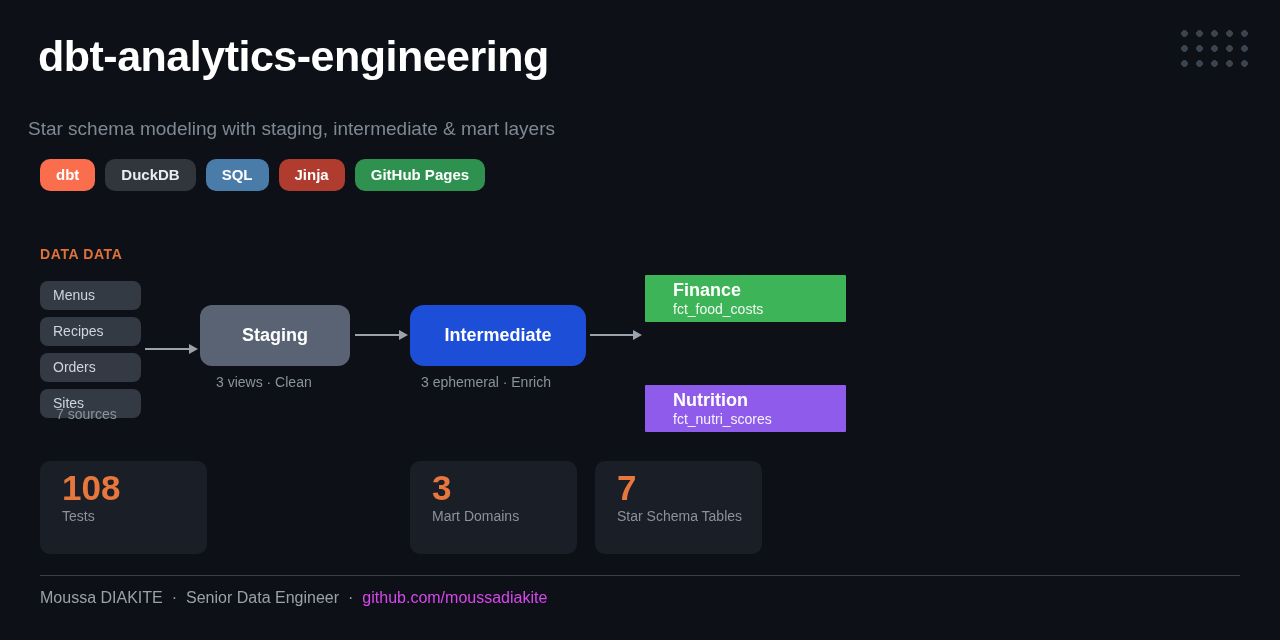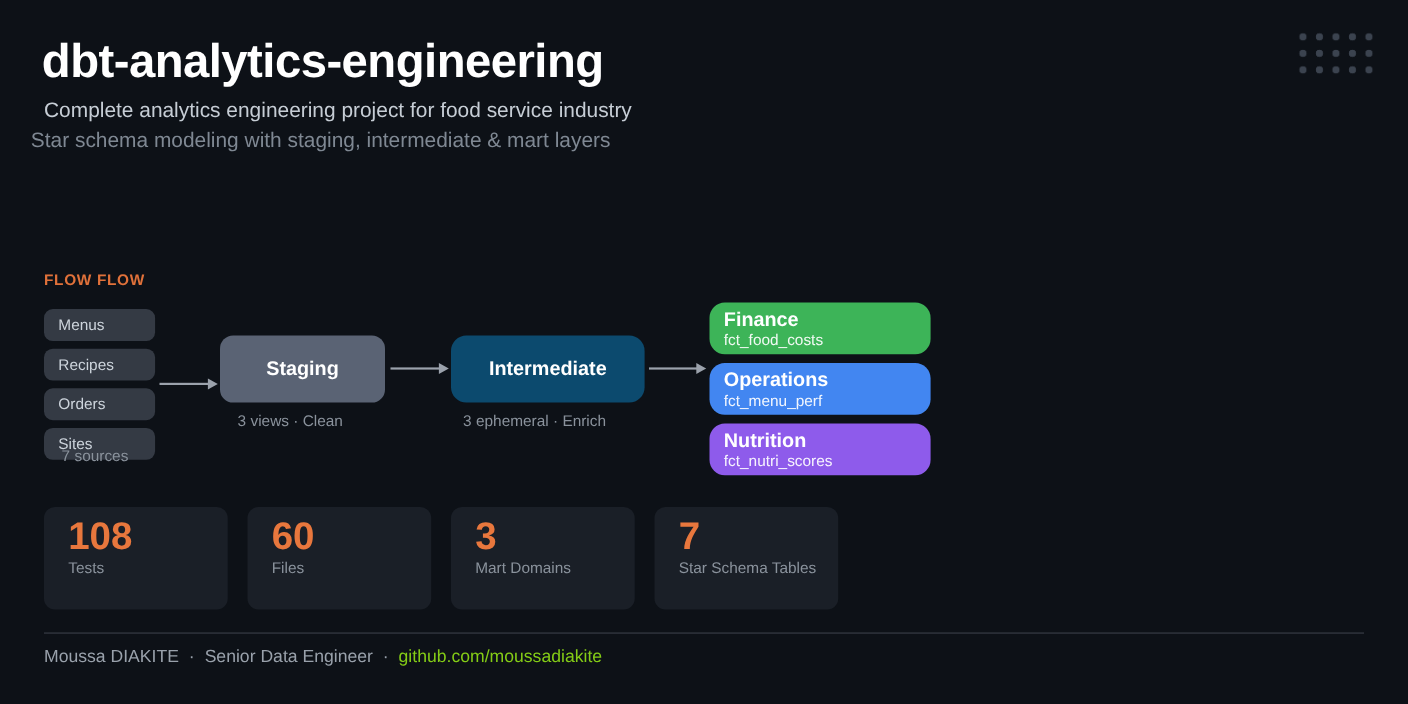--- a/index.html
+++ b/index.html
@@ -55,21 +55,21 @@
 
   .stage-box {
     display: flex; align-items: center; justify-content: center;
     color: #FFFFFF; font-size: 18px; font-weight: 700; text-align: right;
   }
   .staging      { left: 200px; top: 305px; width: 150px; height: 61px; border-radius: 12px; }
   .intermediate { left: 410px; top: 305px; width: 176px; height: 61px; border-radius: 14px; }
 
   .mart-box {
     left: 645px; width: 201px; height: 47px;
-    border-radius: 14px; padding: 5px 0 0 13px;
+    border-radius: 1px; padding: 5px 0 0 28px;
     color: #FFFFFF; overflow: hidden;
   }
   .mart-title { font-size: 18px; font-weight: 700; line-height: 21px; }
   .mart-table { font-size: 14px; line-height: 17px; color: rgba(255,255,255,0.93); }
 
   .arrow { height: 2px; background: #9BA2AC; }
   .arrow::after {
     content: "";
     position: absolute;
     right: -8px; top: -4px;
@@ -92,77 +92,75 @@
     font-size: 14px; color: #8A929C; white-space: nowrap;
   }
 
   
   .footer-rule { left: 40px; top: 575px; width: 1200px; height: 1px; background: #3A4049; }
   .footer-text {
     left: 40px; top: 589px;
     font-size: 16px; color: #99A1AB; white-space: nowrap;
   }
   .footer-text .sep { margin: 0 9px; }
-  .footer-text a { color: #84cc16; text-decoration: none; }
+  .footer-text a { color: #d946ef; text-decoration: none; }
 </style>
 </head>
 <body>
 
 <div class="canvas">
 
   <h1 class="abs title">dbt-analytics-engineering</h1>
-  <p class="abs subtitle-1">Complete analytics engineering project for food service industry</p>
   <p class="abs subtitle-2">Star schema modeling with staging, intermediate &amp; mart layers</p>
   <div class="abs dot-grid"></div>
 
+  <div class="abs badge-row">
+    <span class="badge" style="background-color: rgb(250, 110, 78);">dbt</span>
+    <span class="badge duckdb" style="background-color: rgb(49, 54, 61);">DuckDB</span>
+    <span class="badge" style="background-color: rgb(74, 124, 169);">SQL</span>
+    <span class="badge" style="background-color: rgb(176, 59, 47);">Jinja</span>
+    <span class="badge" style="background-color: rgb(46, 145, 80);">GitHub Pages</span>
+  </div>
 
-  <div class="abs section-label" style="color: rgb(224, 113, 58);">FLOW FLOW</div>
+  <div class="abs section-label" style="color: rgb(224, 113, 58);">DATA DATA</div>
 
   <div class="abs src-box" style="top:281px">Menus</div>
   <div class="abs src-box" style="top:317px">Recipes</div>
   <div class="abs src-box" style="top:353px">Orders</div>
   <div class="abs src-box" style="top:389px">Sites</div>
   <div class="abs caption" style="left:56px; top:406px">7 sources</div>
 
   <div class="abs arrow" style="left:145px; top:348px; width:45px"></div>
 
   <div class="abs stage-box staging" style="background-color: rgb(90, 99, 116);">
     <span>Staging</span>
   </div>
   <div class="abs caption" style="left:216px; top:374px">3 views · Clean</div>
 
   <div class="abs arrow" style="left:355px; top:334px; width:45px"></div>
 
-  <div class="abs stage-box intermediate" style="background-color: #0c4a6e;">
+  <div class="abs stage-box intermediate" style="background-color: #1d4ed8;">
     <span>Intermediate</span>
   </div>
   <div class="abs caption" style="left:421px; top:374px">3 ephemeral · Enrich</div>
 
   <div class="abs arrow" style="left:590px; top:334px; width:44px"></div>
 
   <div class="abs mart-box" style="top: 275px; background-color: rgb(61, 180, 88);">
     <div class="mart-title">Finance</div>
     <div class="mart-table">fct_food_costs</div>
   </div>
-  <div class="abs mart-box" style="top: 330px; background-color: rgb(66, 134, 241);">
-    <div class="mart-title">Operations</div>
-    <div class="mart-table">fct_menu_perf</div>
-  </div>
   <div class="abs mart-box" style="top: 385px; background-color: rgb(142, 91, 235);">
     <div class="mart-title">Nutrition</div>
     <div class="mart-table">fct_nutri_scores</div>
   </div>
 
   <div class="abs stat-card" style="left:40px">
     <div class="stat-value" style="color: rgb(232, 119, 61);">108</div>
     <div class="stat-label">Tests</div>
-  </div>
-  <div class="abs stat-card" style="left:225px">
-    <div class="stat-value" style="color: rgb(232, 119, 61);">60</div>
-    <div class="stat-label">Files</div>
   </div>
   <div class="abs stat-card" style="left:410px">
     <div class="stat-value" style="color: rgb(232, 119, 61);">3</div>
     <div class="stat-label">Mart Domains</div>
   </div>
   <div class="abs stat-card" style="left:595px">
     <div class="stat-value" style="color: rgb(232, 119, 61);">7</div>
     <div class="stat-label">Star Schema Tables</div>
   </div>
 

